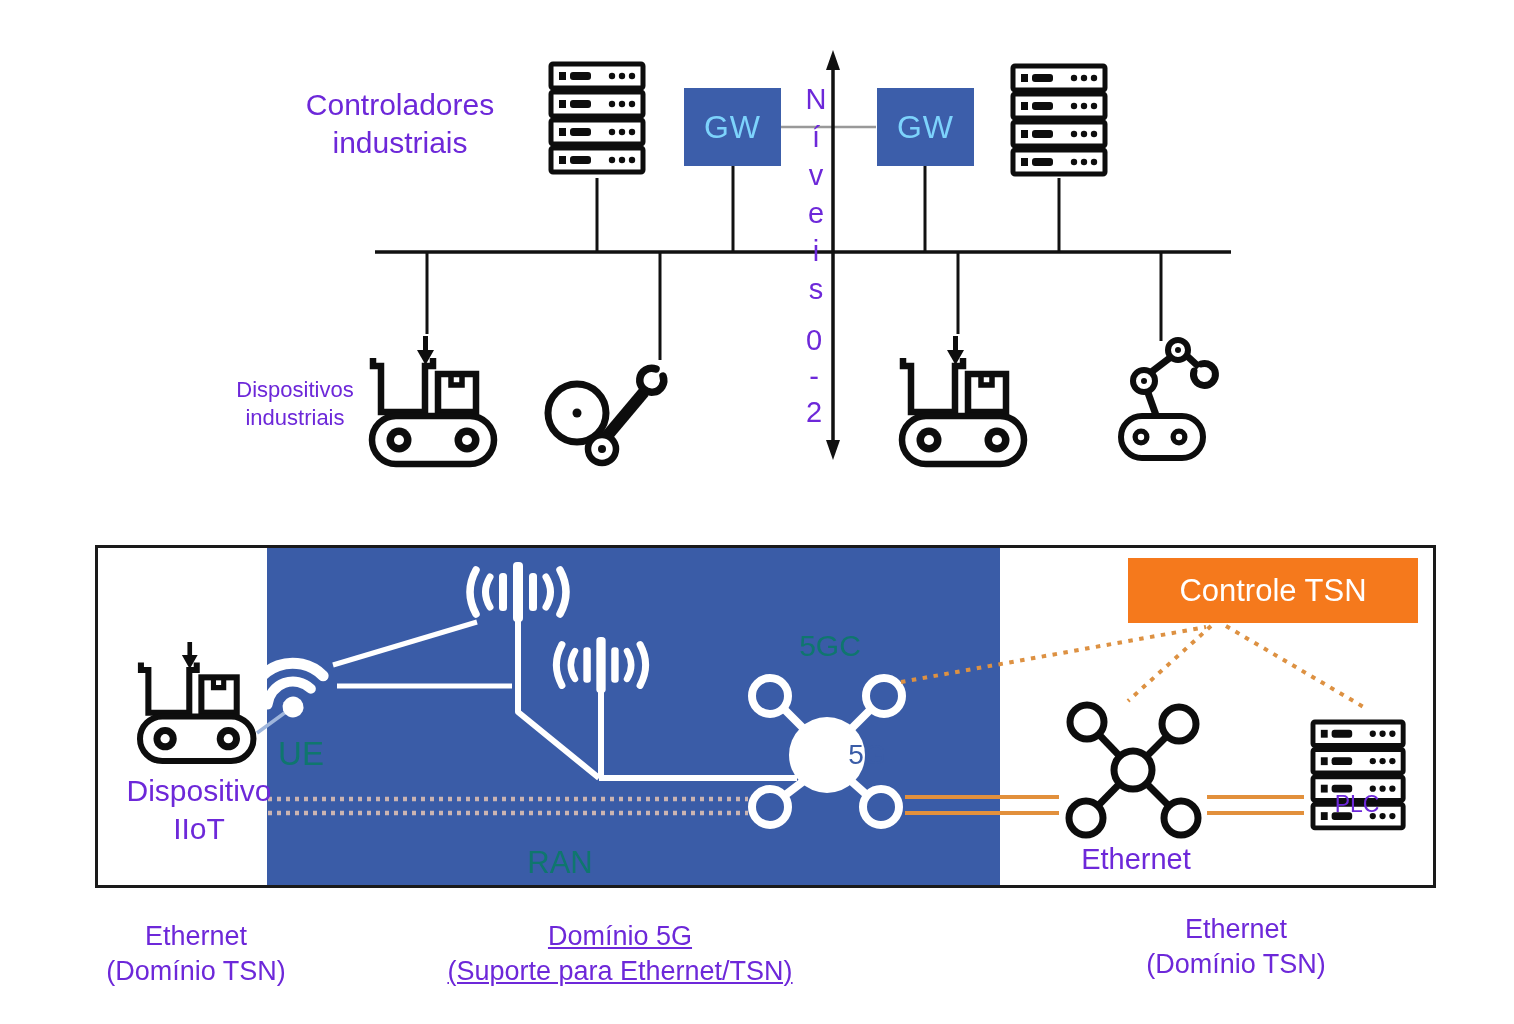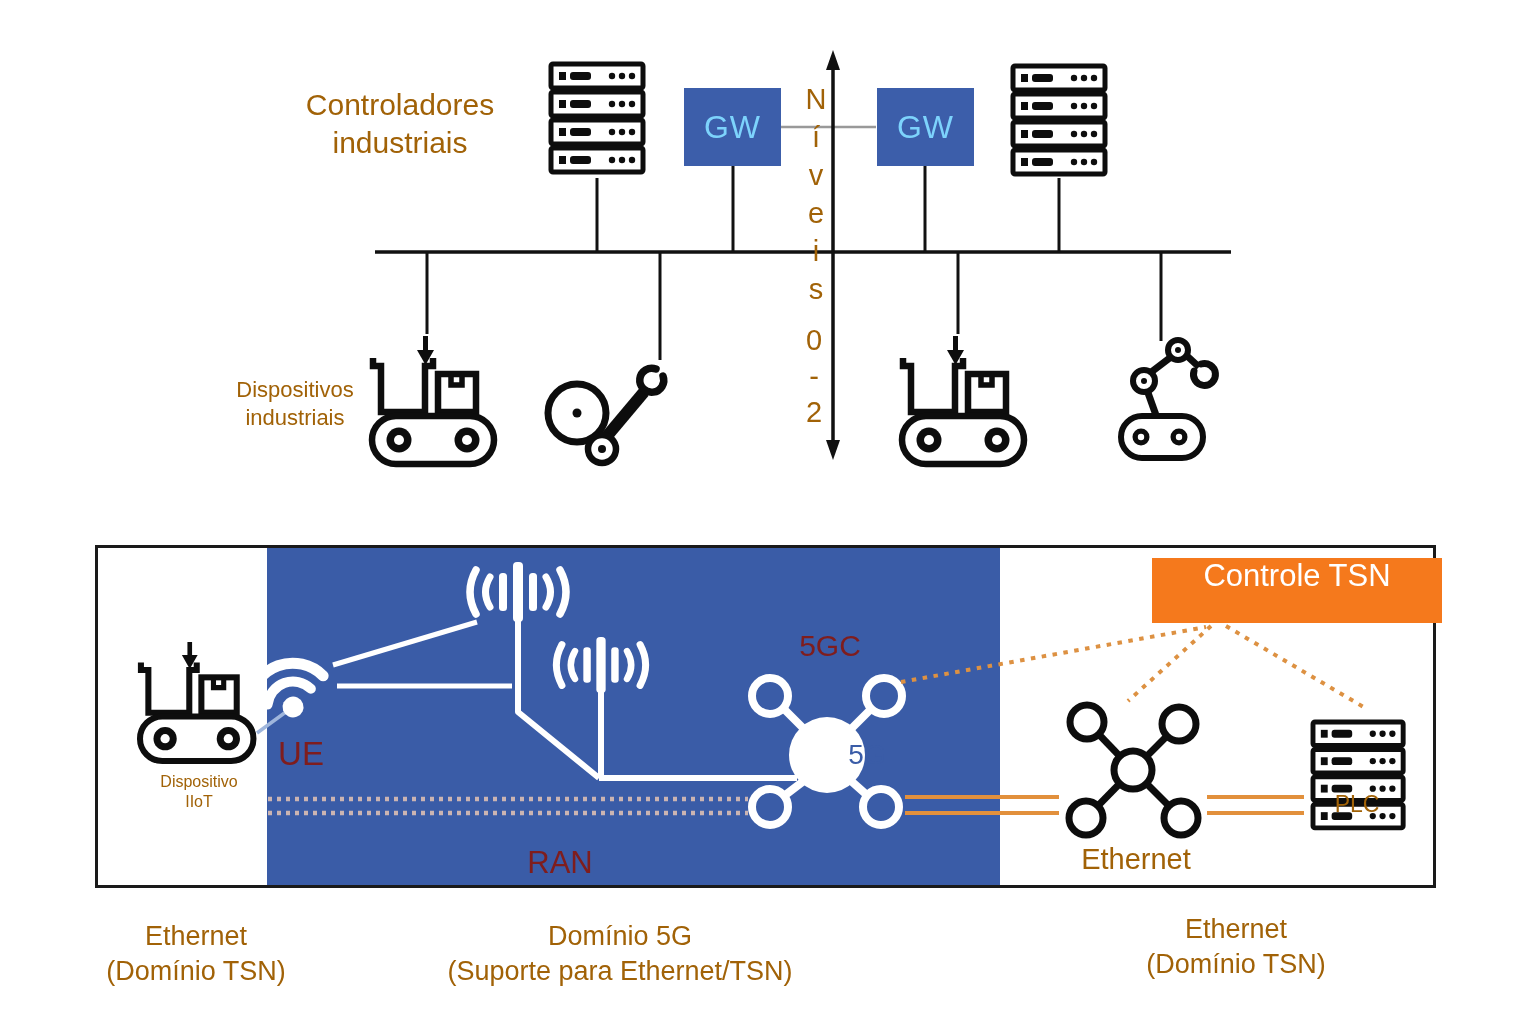--- a/index.html
+++ b/index.html
@@ -2,37 +2,37 @@
 <html style="--blue_box: #3C5EAA; --panel_blue: #3A5CA7; --orange: #F5791C; --orange_line: #E2903C; --orange_dotted: #DD9142; --gray_dotted: #CBB4B2; --link_gray: #999999; --lightblue_line: #9FB6DC; --line_black: #111111;"><head>
 <meta charset="utf-8">
 <style>
   html,body{margin:0;padding:0;background:#ffffff;}
   .stage{
     position:relative;width:1514px;height:1024px;background:#ffffff;
     font-family:"Liberation Sans",sans-serif;overflow:hidden;color:#111;
   }
   .svg-layer{position:absolute;left:0;top:0;width:1514px;height:1024px;}
   .lbl{
-    position:absolute;color:#a16207;text-align:center;white-space:pre-line;
+    position:absolute;color:#6d28d9;text-align:center;white-space:pre-line;
     transform:translateX(-50%);line-height:1.28;
   }
-  .lbl.white{color:#7f1d1d;}
+  .lbl.white{color:#0f766e;}
   .gw-box{
     position:absolute;background:var(--blue_box,#3C5EAA);color:#7dd3fc;
     display:flex;align-items:center;justify-content:center;
     font-size:32px;letter-spacing:1px;
   }
   .panel-blue{position:absolute;background:var(--panel_blue,#3A5CA7);}
   .outer-box{
     position:absolute;border:3.5px solid #1a1a1a;box-sizing:border-box;
     background:transparent;pointer-events:none;
   }
   .tsn-box{
     position:absolute;background:var(--orange,#F5791C);color:#fff;
-    display:flex;align-items:flex-start;justify-content:center;font-size:31px;margin-left:24px;
+    display:flex;align-items:center;justify-content:center;font-size:31px;
   }
 </style>
 </head>
 <body>
 
 <div class="stage">
 
   <div class="panel-blue" style="left:267px;top:548px;width:733px;height:337px;"></div>
 
   <svg class="svg-layer" viewBox="0 0 1514 1024">
@@ -234,28 +234,28 @@
 í
 v
 e
 i
 s</div>
   <div class="lbl" style="left:814px;top:322px;font-size:29px;line-height:36px;">0
 -
 2</div>
 
   <div class="lbl white" style="left:301px;top:733px;font-size:33px;">UE</div>
-  <div class="lbl" style="left:199px;top:772px;font-size:16px;">Dispositivo
+  <div class="lbl" style="left:199px;top:772px;font-size:30px;">Dispositivo
 IIoT</div>
   <div class="lbl white" style="left:560px;top:843px;font-size:31px;">RAN</div>
   <div class="lbl white" style="left:830px;top:627px;font-size:30px;">5GC</div>
   <div class="lbl" style="left:867px;top:737px;font-size:28px;color:var(--panel_blue,#3A5CA7);">5G</div>
   <div class="lbl" style="left:1136px;top:841px;font-size:29px;">Ethernet</div>
   <div class="lbl" style="left:1357px;top:790px;font-size:23px;">PLC</div>
 
   <div class="lbl" style="left:196px;top:919px;font-size:27px;">Ethernet
 (Domínio TSN)</div>
-  <div class="lbl" style="left:620px;top:919px;font-size:27px;">Domínio 5G
+  <div class="lbl" style="left:620px;top:919px;font-size:27px;text-decoration:underline;">Domínio 5G
 (Suporte para Ethernet/TSN)</div>
   <div class="lbl" style="left:1236px;top:912px;font-size:27px;">Ethernet
 (Domínio TSN)</div>
 
 </div>
 
 </body></html>

